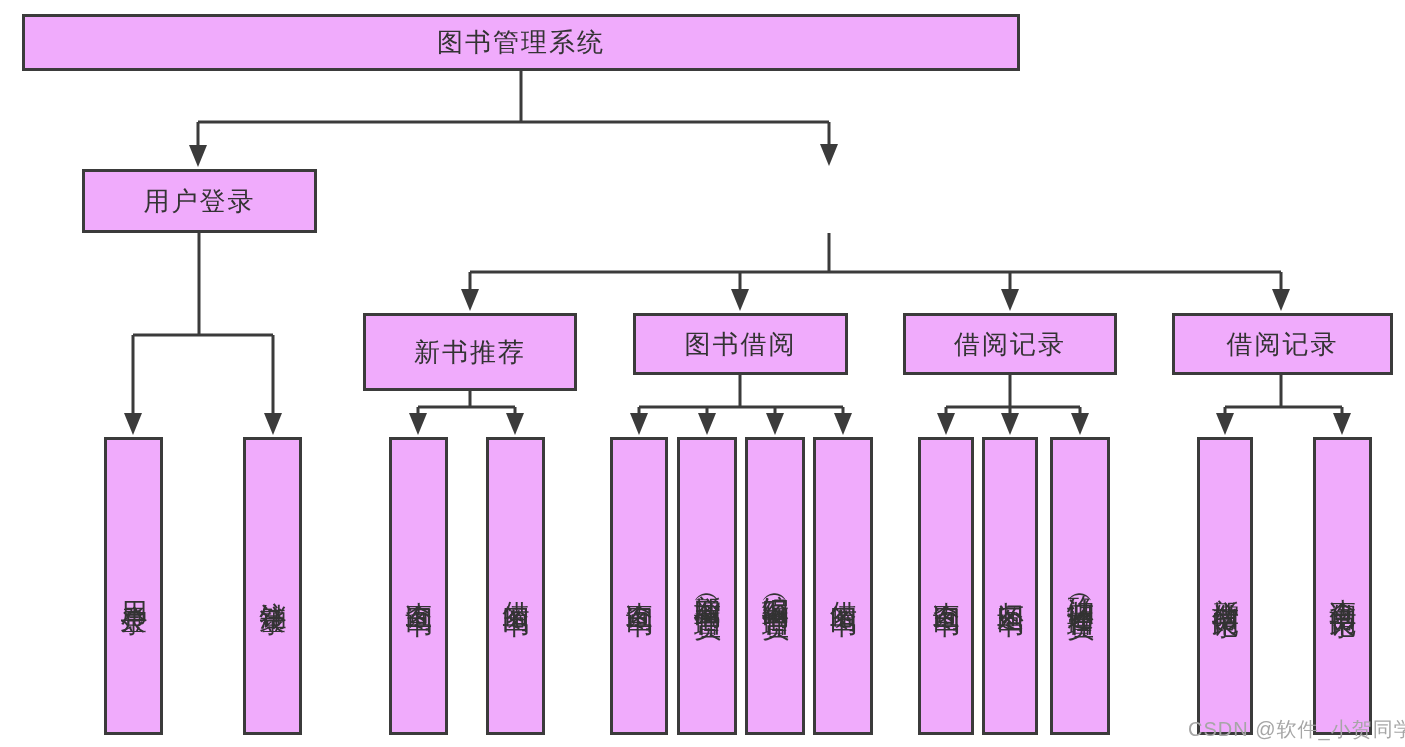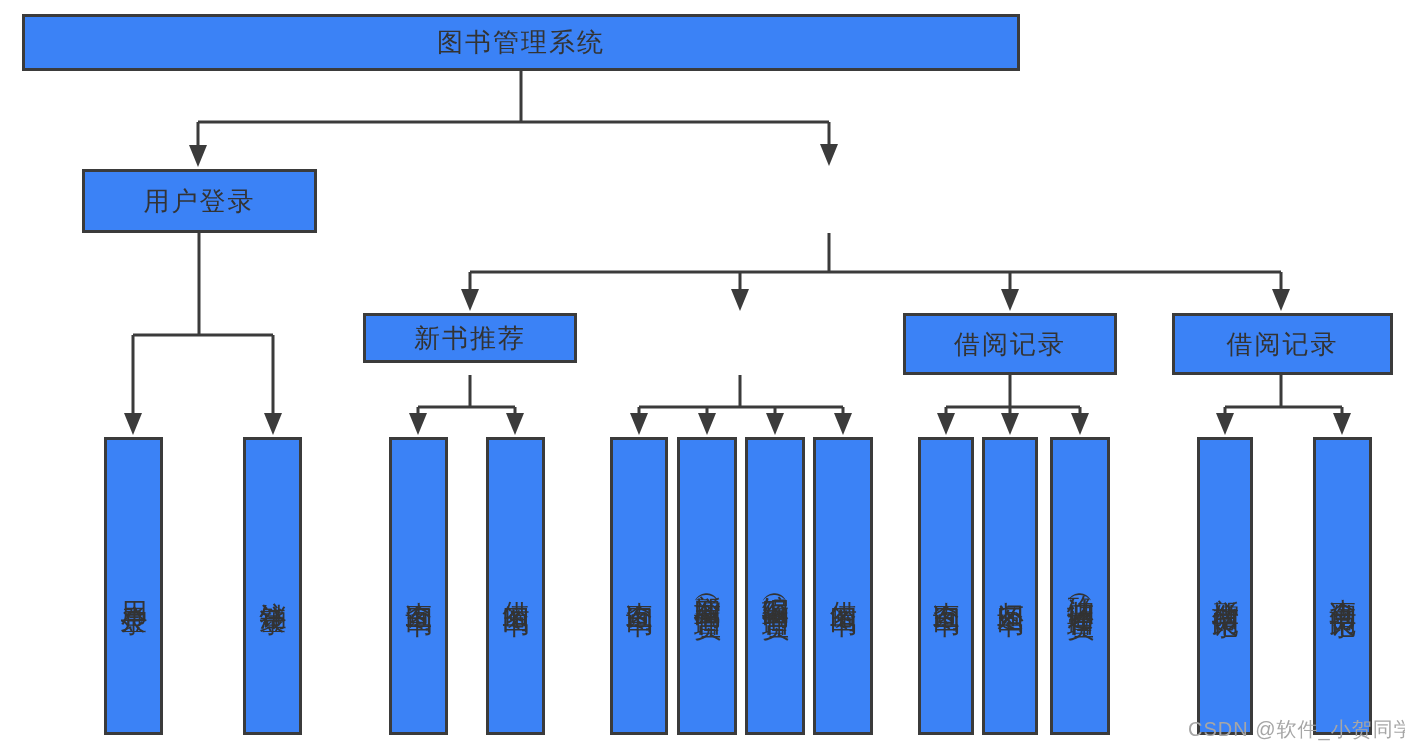--- a/index.html
+++ b/index.html
@@ -17,21 +17,21 @@
   }
   .wires {
     position: absolute;
     left: 0;
     top: 0;
     z-index: 1;
   }
   .node {
     position: absolute;
     box-sizing: border-box;
-    background: #3b82f6;
+    background: #f0abfc;
     border: 3px solid #3b3b3b;
     color: #333333;
     display: flex;
     align-items: center;
     justify-content: center;
     z-index: 2;
   }
   .hbox {
     font-size: 26px;
     letter-spacing: 2px;
@@ -91,21 +91,22 @@
       <polygon points="1071,413 1089,413 1080,435"></polygon>
       <polygon points="1216,413 1234,413 1225,435"></polygon>
       <polygon points="1333,413 1351,413 1342,435"></polygon>
     </g>
   </svg>
 
   <div class="node hbox" style="left:22px; top:14px; width:998px; height:57px;">图书管理系统</div>
 
   <div class="node hbox" style="left:82px; top:169px; width:235px; height:64px;">用户登录</div>
 
-  <div class="node hbox" style="left:363px; top:313px; width:214px; height:50px;">新书推荐</div>
+  <div class="node hbox" style="left:363px; top:313px; width:214px; height:78px;">新书推荐</div>
+  <div class="node hbox" style="left:633px; top:313px; width:215px; height:62px;">图书借阅</div>
   <div class="node hbox" style="left:903px; top:313px; width:214px; height:62px;">借阅记录</div>
   <div class="node hbox" style="left:1172px; top:313px; width:221px; height:62px;">借阅记录</div>
 
   <div class="node vbox" style="left:104px; top:437px; width:59px; height:298px;">用户登录</div>
   <div class="node vbox" style="left:243px; top:437px; width:59px; height:298px;">注销登录</div>
 
   <div class="node vbox" style="left:389px; top:437px; width:59px; height:298px;">查询图书</div>
   <div class="node vbox" style="left:486px; top:437px; width:59px; height:298px;">借阅图书</div>
 
   <div class="node vbox" style="left:610px; top:437px; width:58px; height:298px;">查询图书</div>

